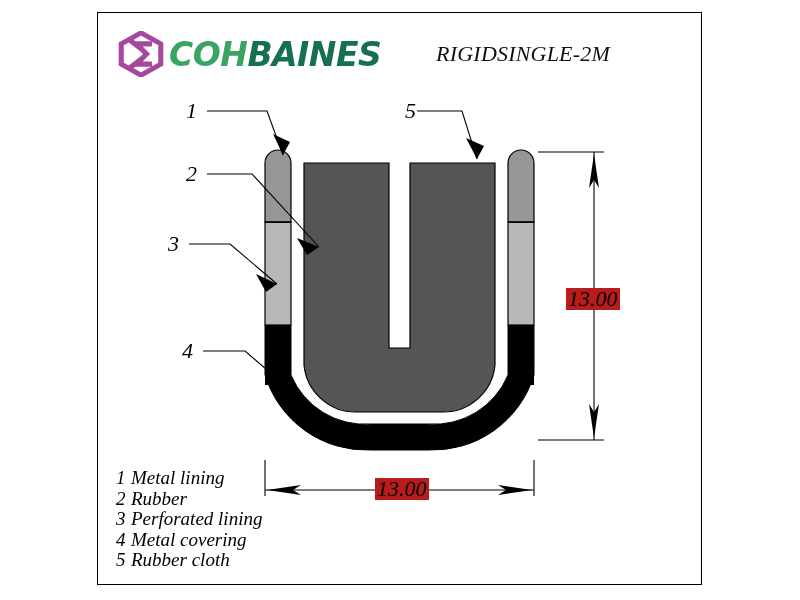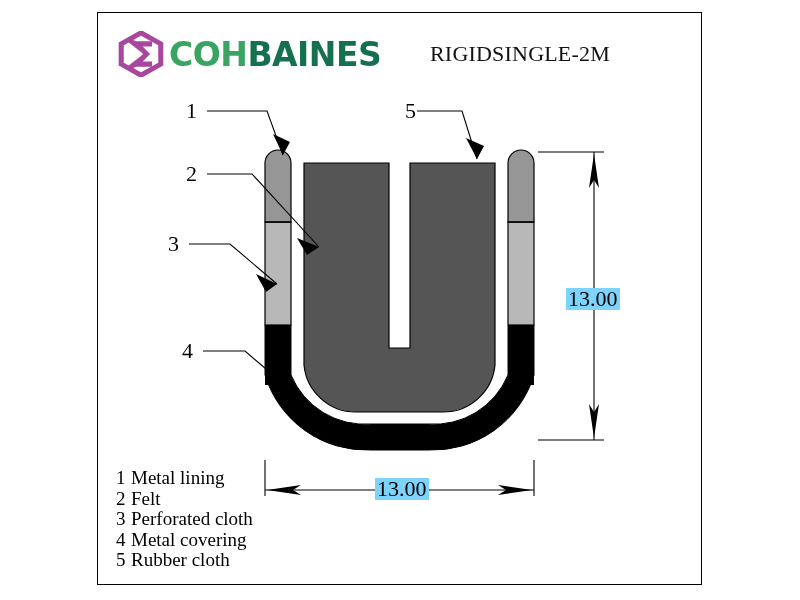--- a/index.html
+++ b/index.html
@@ -7,20 +7,21 @@
     padding: 0;
     background: #ffffff;
   }
   #page {
     position: relative;
     width: 728px;
     height: 600px;
     background: #ffffff;
     overflow: hidden;
     font-family: "Liberation Serif", serif;
+    font-style: italic;
   }
 
   
   #frame {
     position: absolute;
     left: 97px;
     top: 12px;
     width: 605px;
     height: 573px;
     border: 1.6px solid #000000;
@@ -86,21 +87,21 @@
     font-size: 22px;
     color: #000000;
     line-height: 1;
   }
 
   
   .dim-text {
     position: absolute;
     font-size: 22px;
     color: #000000;
-    background: #7dd3fc;
+    background: #b91c1c;
     line-height: 1;
     padding: 0 2px;
   }
   #dim-v-text { left: 566px; top: 288px; }
   #dim-h-text { left: 375px; top: 478px; }
 
   
   #legend {
     position: absolute;
     left: 116px;
@@ -236,25 +237,25 @@
   <div class="dim-text" id="dim-v-text">13.00</div>
   <div class="dim-text" id="dim-h-text">13.00</div>
 
   <div id="legend">
     <div class="legend-row">
       <span class="legend-idx">1</span>
       <span class="legend-label">Metal lining</span>
     </div>
     <div class="legend-row">
       <span class="legend-idx">2</span>
-      <span class="legend-label">Felt</span>
+      <span class="legend-label">Rubber</span>
     </div>
     <div class="legend-row">
       <span class="legend-idx">3</span>
-      <span class="legend-label">Perforated cloth</span>
+      <span class="legend-label">Perforated lining</span>
     </div>
     <div class="legend-row">
       <span class="legend-idx">4</span>
       <span class="legend-label">Metal covering</span>
     </div>
     <div class="legend-row">
       <span class="legend-idx">5</span>
       <span class="legend-label">Rubber cloth</span>
     </div>
   </div>

